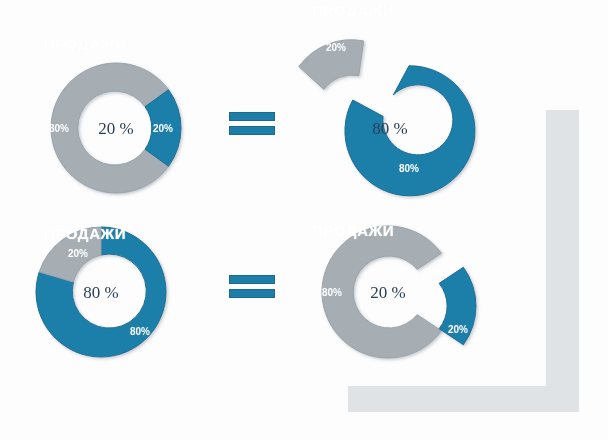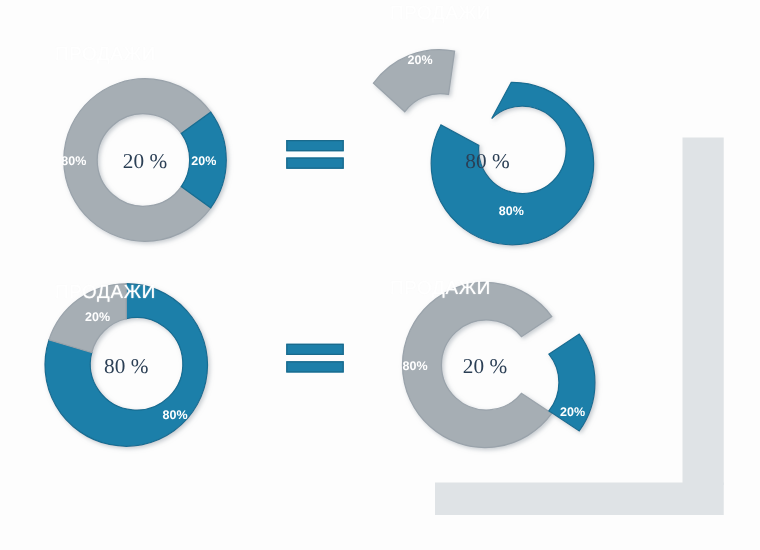--- a/index.html
+++ b/index.html
@@ -17,21 +17,21 @@
   .bracket-v{position:absolute;background:#dfe3e6;}
   .bracket-h{position:absolute;background:#dfe3e6;}
 
   .panel{position:absolute;}
 
   
   .faint-label{
     position:absolute;
     color:#ffffff;
     font-size:15px;
-    font-weight:400;
+    font-weight:700;
     letter-spacing:0.6px;
     white-space:nowrap;
     font-family:"Liberation Sans","DejaVu Sans",sans-serif;
     text-shadow:0 0 1px rgba(250,250,250,0.9);
   }
 
   svg{display:block;overflow:visible;}
 
   .center-val{
     font-family:"Liberation Serif","DejaVu Serif",serif;

